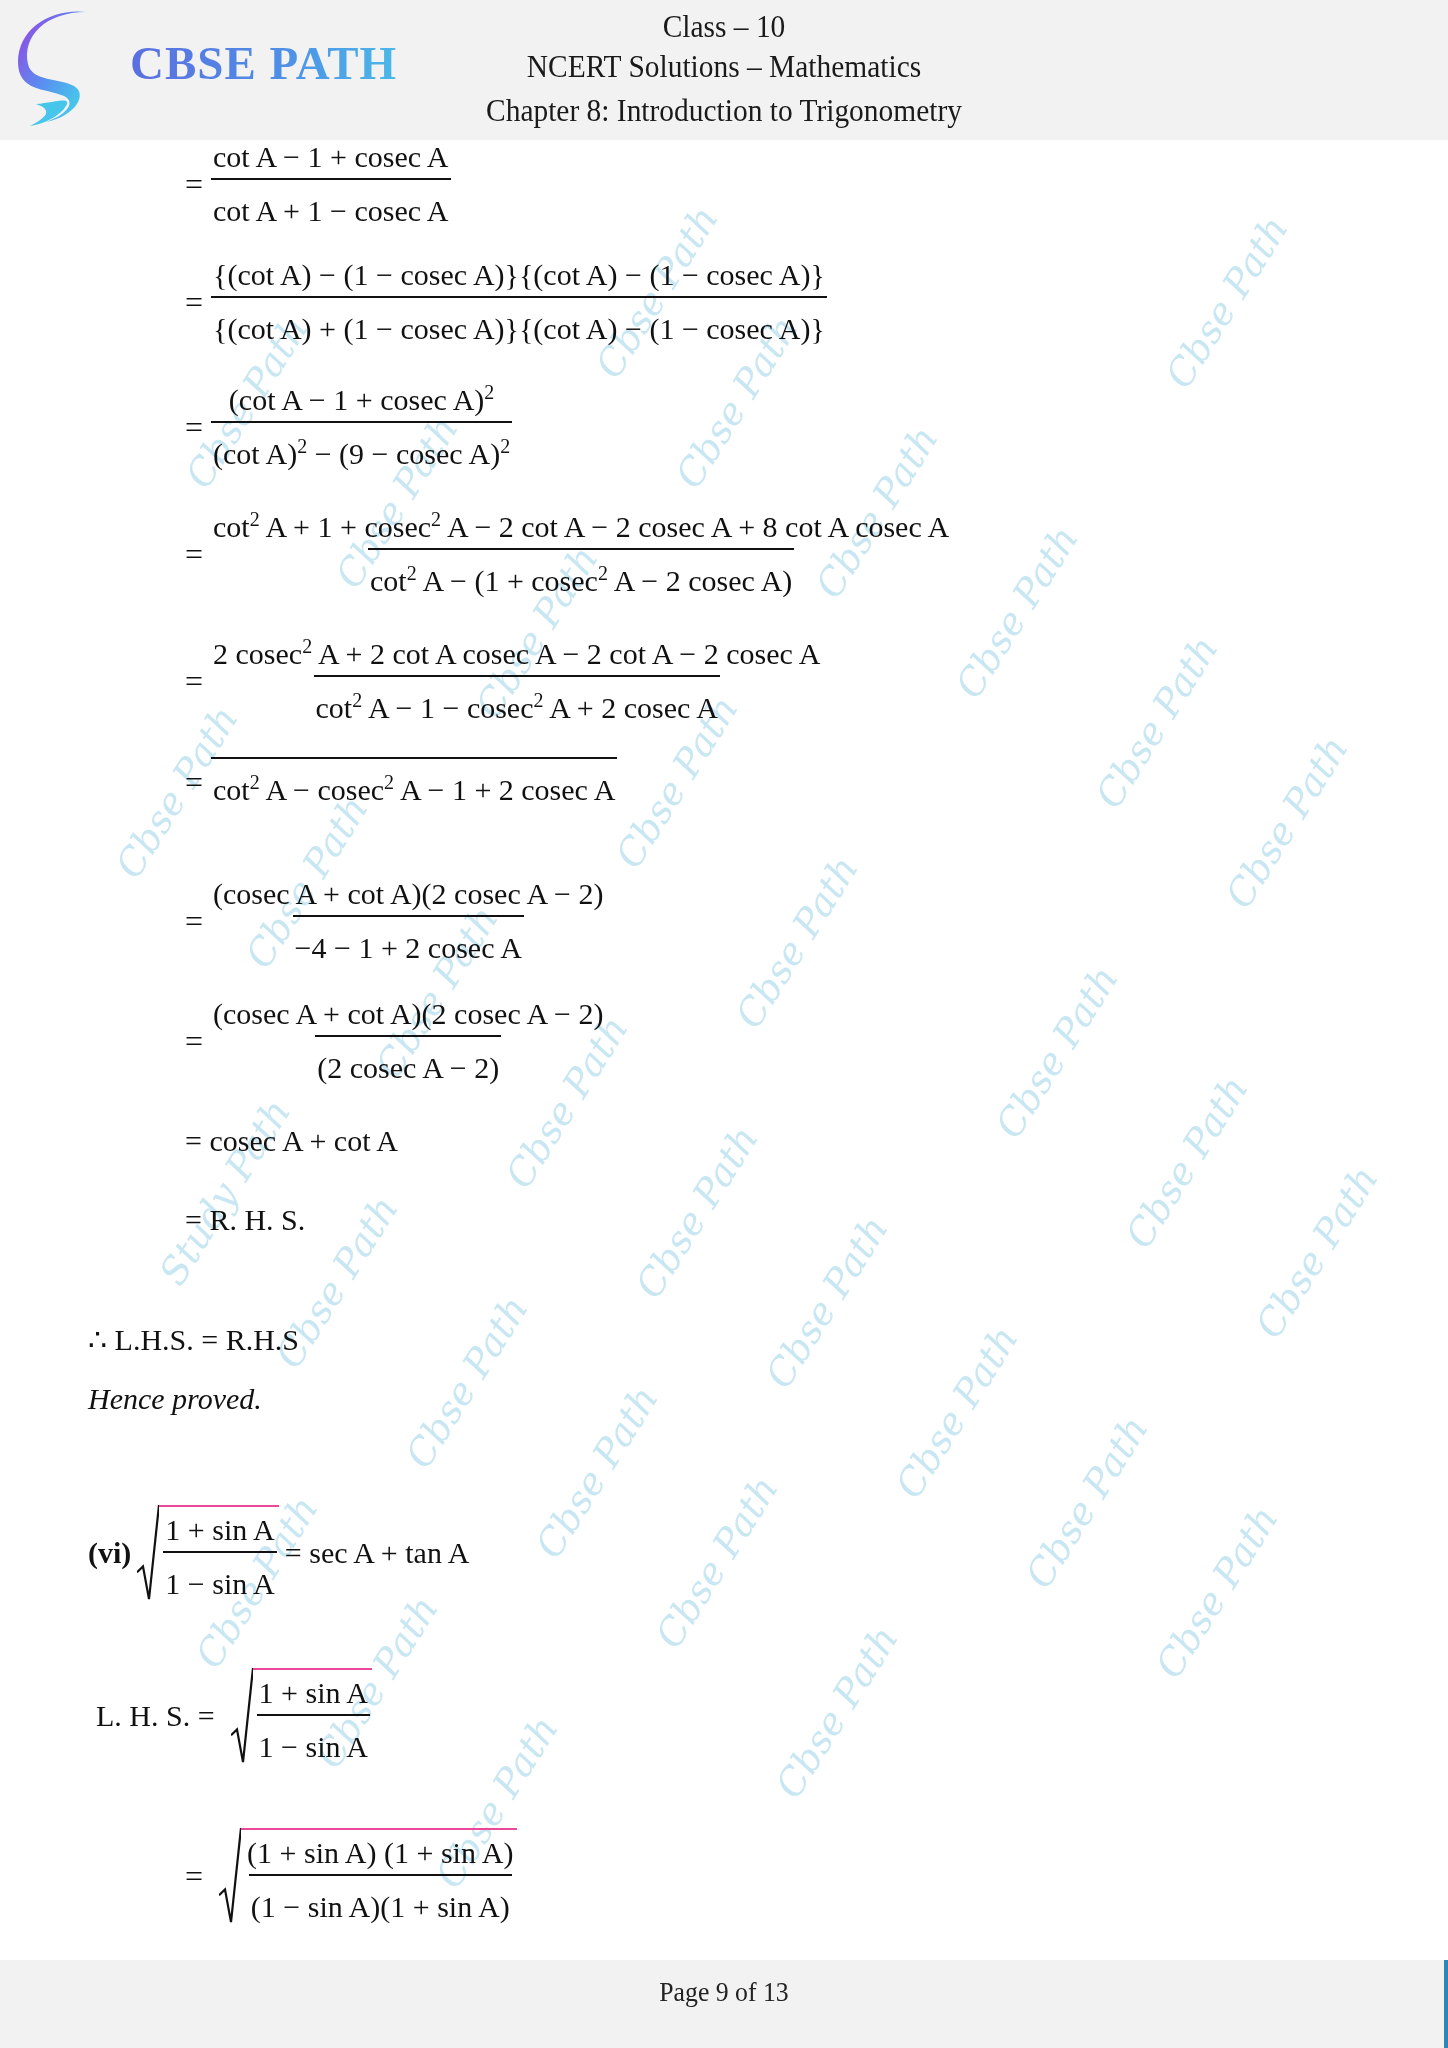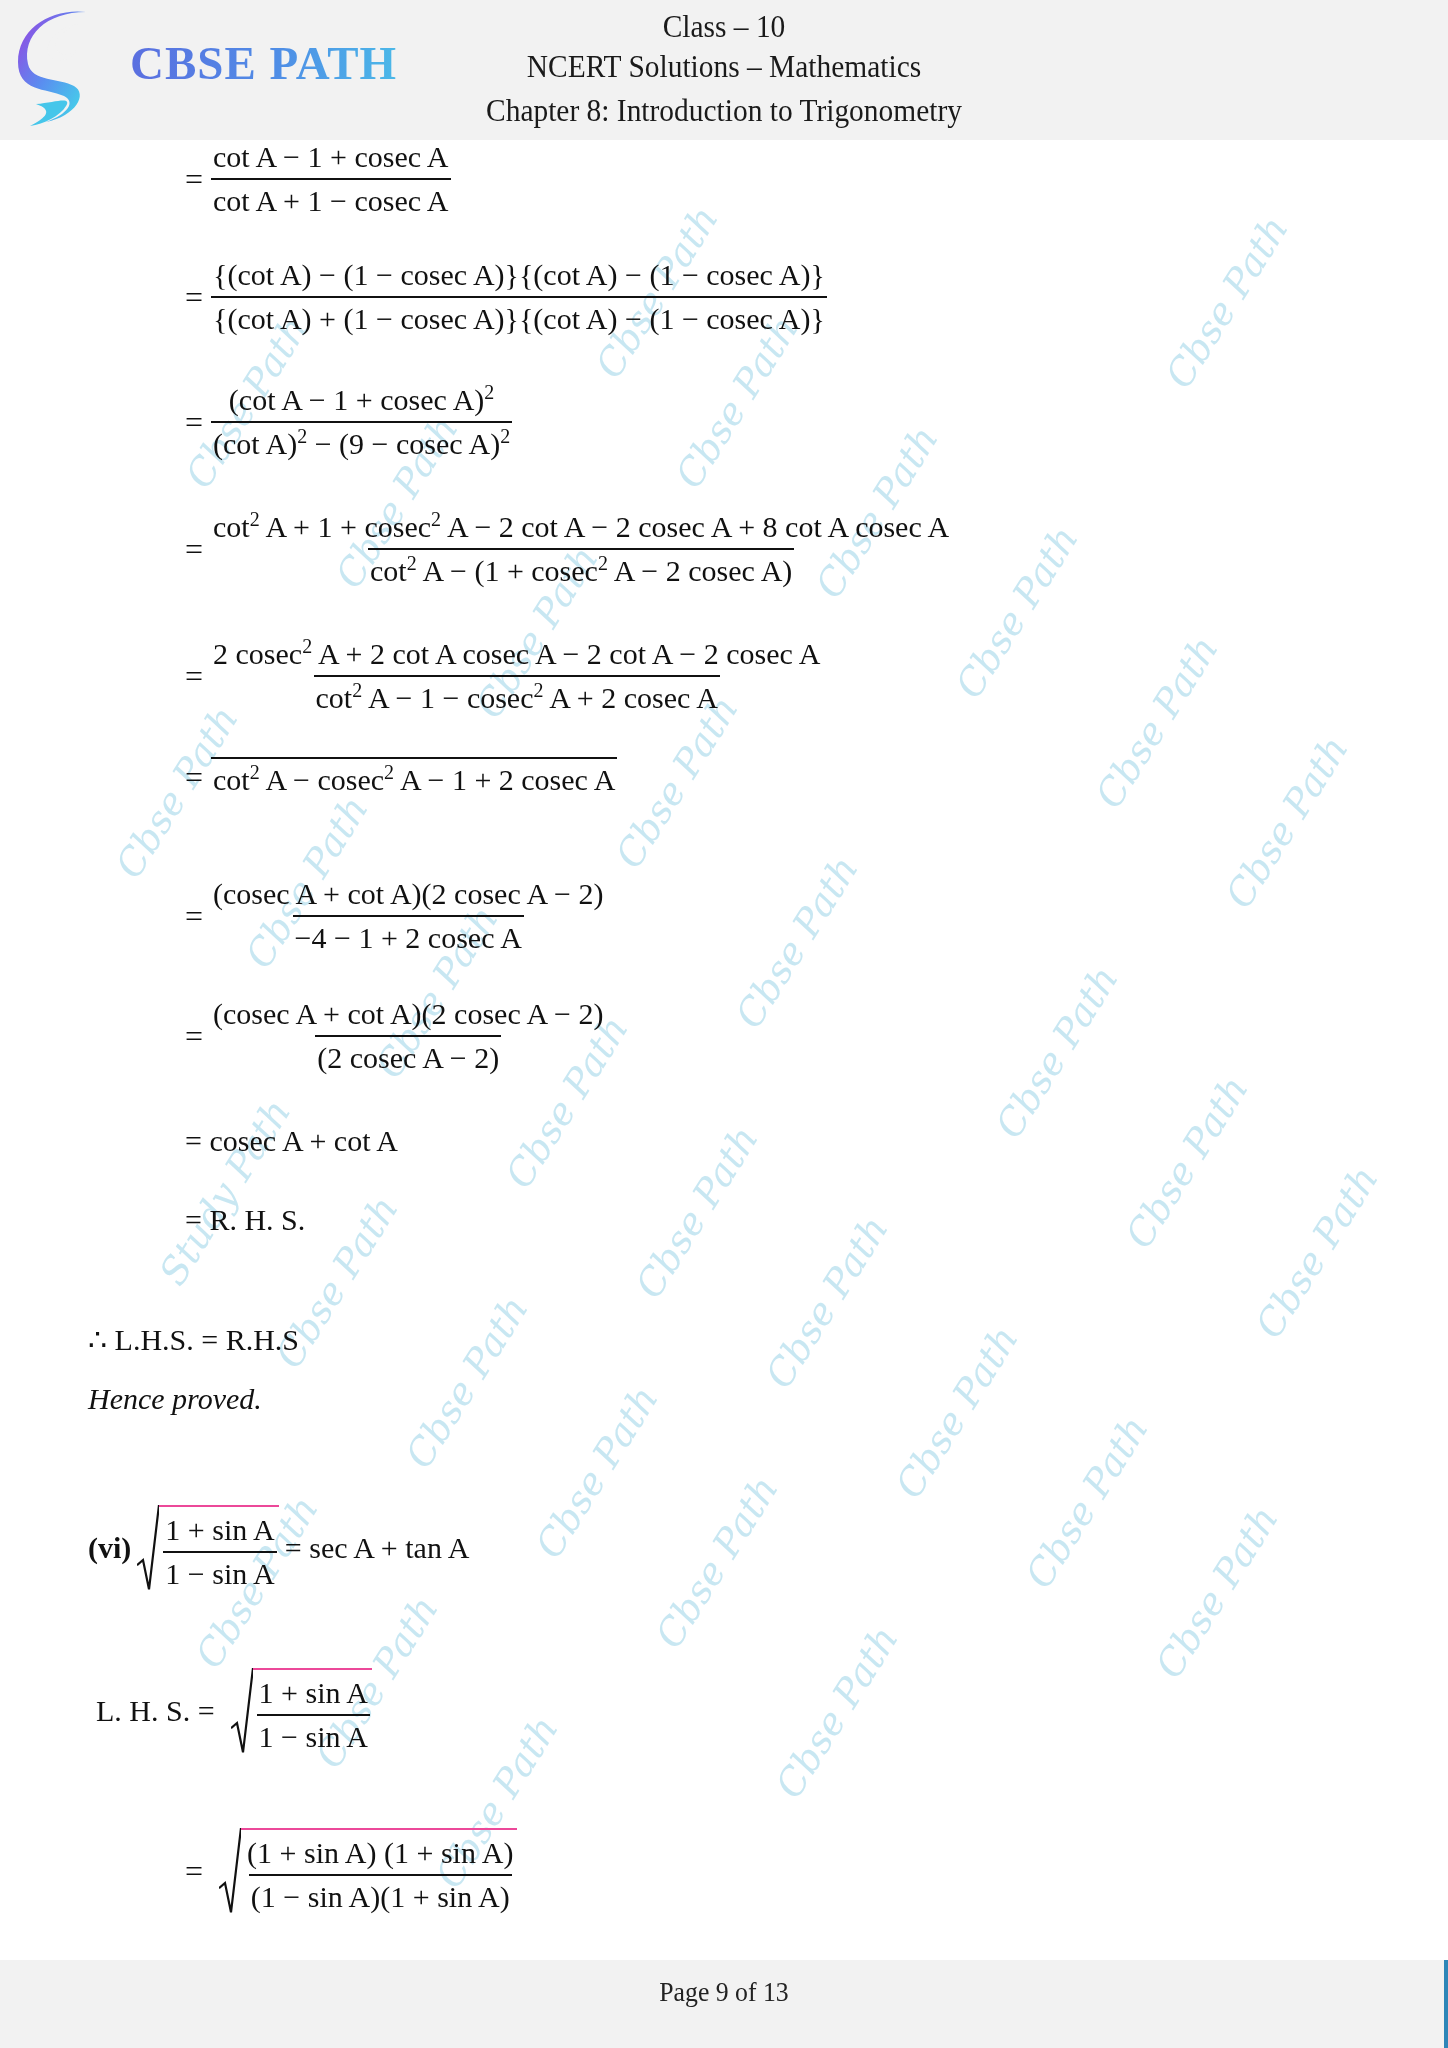--- a/index.html
+++ b/index.html
@@ -30,21 +30,21 @@
       font-size: 38px; color: #bfe3f0; transform: rotate(-58deg); transform-origin: center;
       white-space: nowrap; opacity: 0.85;
     }
 
     .content { position: absolute; left: 0; top: 0; width: 1448px; height: 2048px; font-size: 30px; }
 
     .eq { position: absolute; display: flex; align-items: center; }
     .eq-sign { font-size: 32px; margin-right: 8px; }
     .frac { display: inline-flex; flex-direction: column; align-items: center; }
     .frac .num { padding: 0 2px 4px 2px; white-space: nowrap; }
-    .frac .den { padding: 4px 2px 0 2px; white-space: nowrap; border-top: 2px solid #111; }
+    .frac .den { padding: 14px 2px 0 2px; white-space: nowrap; border-top: 2px solid #111; }
     sup { font-size: 20px; vertical-align: super; line-height: 0; }
 
     .line { position: absolute; white-space: nowrap; }
 
     .sqrt { display: inline-flex; align-items: stretch; }
     .sqrt .radical { width: 22px; position: relative; }
     .sqrt .radical svg { position: absolute; left: 0; top: 0; width: 22px; height: 100%; }
     .sqrt .radicand { border-top: 2px solid #ec4899; padding: 6px 2px 0 4px; }
 
     .footer {

